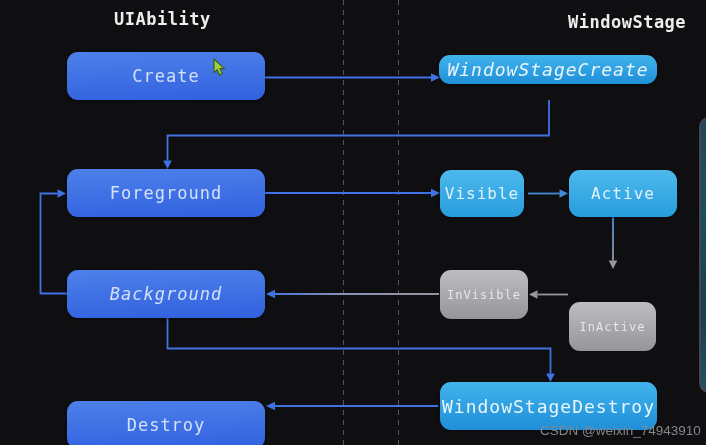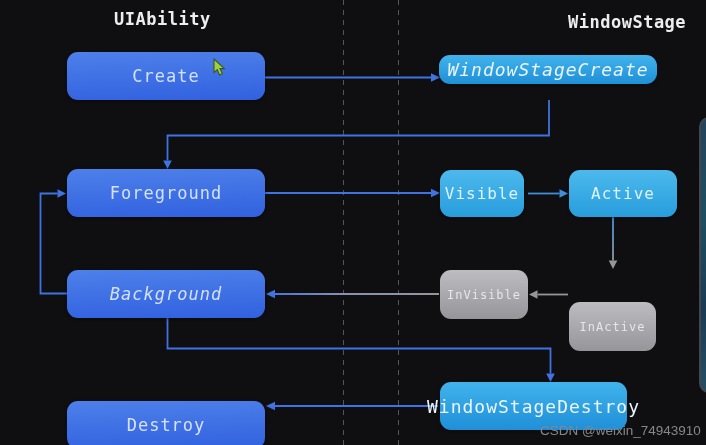--- a/index.html
+++ b/index.html
@@ -140,21 +140,21 @@
 </div>
 <div class="node node-window node-window-sm" style="left:569px;top:170px;width:108px;height:47px;">
   <span>Active</span>
 </div>
 <div class="node node-gray" style="left:440px;top:270px;width:88px;height:49px;">
   <span>InVisible</span>
 </div>
 <div class="node node-gray" style="left:569px;top:270px;width:87px;height:49px;margin-top:32px;">
   <span>InActive</span>
 </div>
-<div class="node node-window" style="left:440px;top:382px;width:187px;height:48px;">
+<div class="node node-window" style="left:440px;top:382px;width:217px;height:48px;">
   <span>WindowStageDestroy</span>
 </div>
 
 <div id="side-card"></div>
 
 <svg id="cursor" width="15" height="19" viewBox="0 0 15 19">
   <path d="M2,1 L2,14.5 L5.3,11.6 L7.6,17 L10.3,15.8 L8,10.6 L12.4,10.6 Z" fill="#9ed044" stroke="#3c5a14" stroke-width="1.1"></path>
 </svg>
 
 <div id="watermark">CSDN @weixin_74943910</div>

